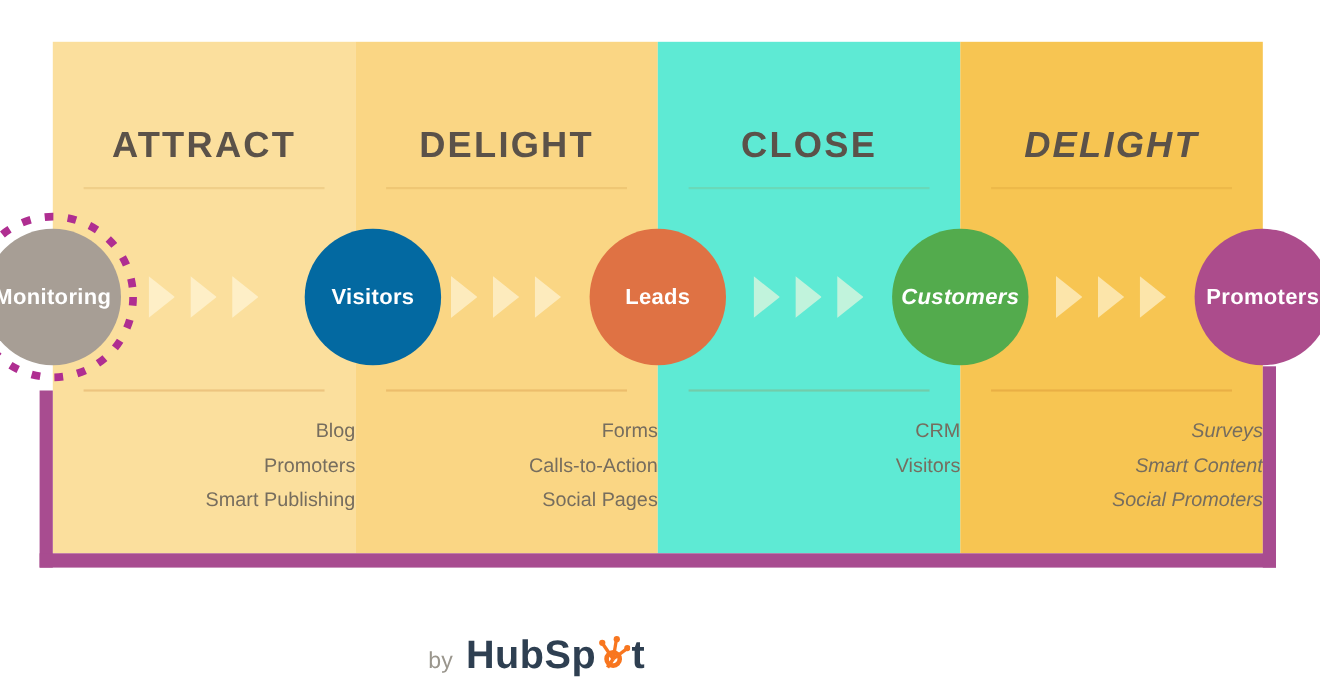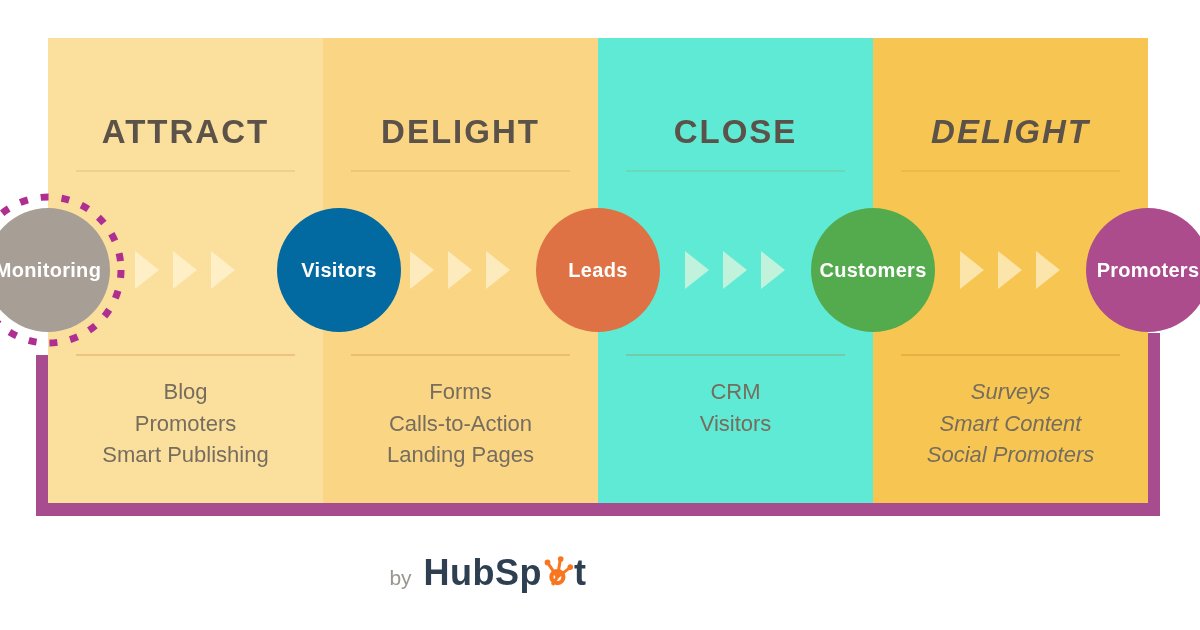--- a/index.html
+++ b/index.html
@@ -9,38 +9,38 @@
   }
   
   .panel{position:absolute;left:48px;top:38px;width:1100px;height:465px;display:flex;}
   .stage{position:relative;width:275px;height:465px;}
   .stage-title{
     position:absolute;top:46px;left:0;width:100%;text-align:center;
     font-size:33px;line-height:42px;font-weight:bold;letter-spacing:2px;color:#5B5249;
   }
   .title-divider{position:absolute;top:132px;left:28px;right:28px;height:2px;background:rgba(175,110,20,0.14);}
   .list-divider{position:absolute;top:316px;left:28px;right:28px;height:2px;background:rgba(185,100,25,0.22);}
-  .tools{position:absolute;top:338px;left:0;width:100%;text-align:center;
-    font-size:22px;line-height:31.5px;color:#766D5E;}
+  .tools{position:absolute;top:338px;left:0;width:100%;text-align:right;
+    font-size:18px;line-height:31.5px;color:#766D5E;}
   
   .border-rect{position:absolute;}
   
   .persona{
     position:absolute;top:208px;width:124px;height:124px;border-radius:50%;
     display:flex;align-items:center;justify-content:center;
     color:#ffffff;font-size:20px;font-weight:bold;letter-spacing:0.3px;
   }
   .ring-svg{position:absolute;left:-32px;top:190px;width:160px;height:160px;}
   
   .arrow{
     position:absolute;top:251px;width:24px;height:38px;
     clip-path:polygon(0 0,0 100%,100% 50%);
   }
   
-  .footer{position:absolute;left:0;top:552px;width:976px;text-align:center;white-space:nowrap;}
+  .footer{position:absolute;left:0;top:574px;width:976px;text-align:center;white-space:nowrap;}
   .footer .by{font-size:21px;color:#9A968D;margin-right:12px;}
   .footer .brand{font-size:36px;font-weight:bold;color:#2E3F51;letter-spacing:0.5px;}
   .sprocket{display:inline-block;width:30px;height:36px;vertical-align:-5px;margin:0 1px;}
 </style>
 </head>
 <body>
 
 <div class="canvas">
 
   <div class="panel">
@@ -54,21 +54,21 @@
         <div>Smart Publishing</div>
       </div>
     </section>
     <section class="stage" style="background-color: rgb(250, 214, 132);">
       <h2 class="stage-title">DELIGHT</h2>
       <div class="title-divider"></div>
       <div class="list-divider"></div>
       <div class="tools">
         <div>Forms</div>
         <div>Calls-to-Action</div>
-        <div>Landing Pages</div>
+        <div>Social Pages</div>
       </div>
     </section>
     <section class="stage" style="background-color: #5eead4;">
       <h2 class="stage-title">CLOSE</h2>
       <div class="title-divider"></div>
       <div class="list-divider"></div>
       <div class="tools">
         <div>CRM</div>
         <div>Visitors</div>
       </div>
@@ -111,21 +111,21 @@
 
   <div class="persona" style="left: -14px; background-color: rgb(167, 158, 149);">
     <span>Monitoring</span>
   </div>
   <div class="persona" style="left: 277px; background-color: #0369a1;">
     <span>Visitors</span>
   </div>
   <div class="persona" style="left: 536px; background-color: rgb(223, 114, 68);">
     <span>Leads</span>
   </div>
-  <div class="persona" style="left: 811px; background-color: rgb(83, 171, 77);">
+  <div class="persona" style="left: 811px; background-color: rgb(83, 171, 77); font-style: italic;">
     <span>Customers</span>
   </div>
   <div class="persona" style="left: 1086px; background-color: rgb(172, 76, 140);">
     <span>Promoters</span>
   </div>
 
   <div class="footer">
     <span class="by">by</span><span class="brand"><span>HubSp</span><svg class="sprocket" viewBox="0 0 100 110">
         <circle cx="48" cy="72" r="20" fill="none" stroke-width="14" stroke="#F8761F"></circle>
         <line x1="48" y1="72" x2="18" y2="28" stroke-width="10" stroke="#F8761F"></line>

